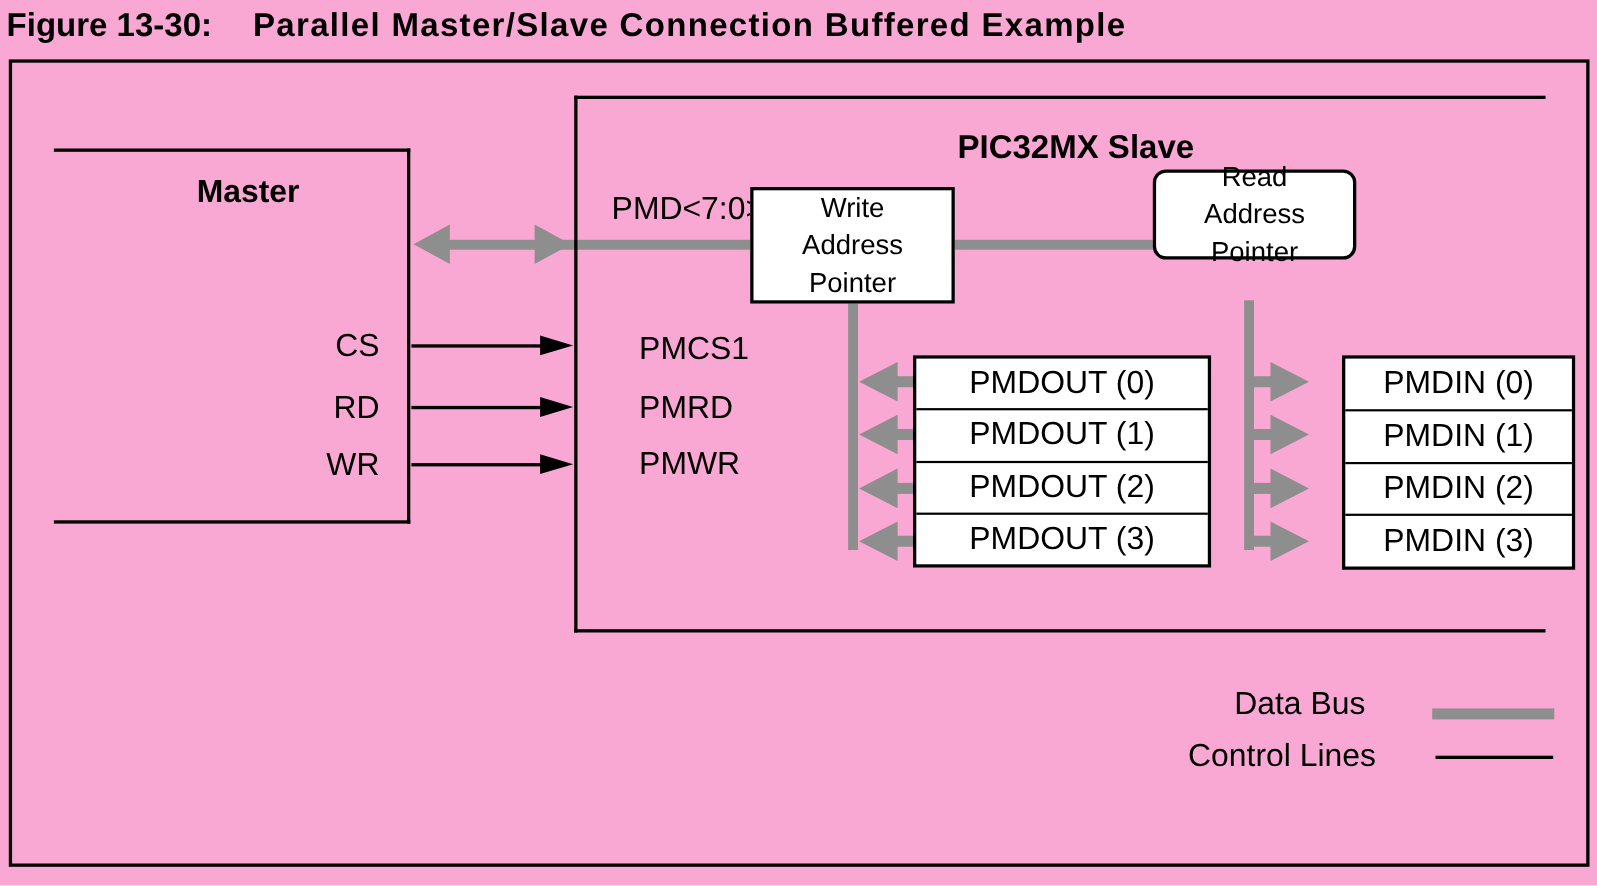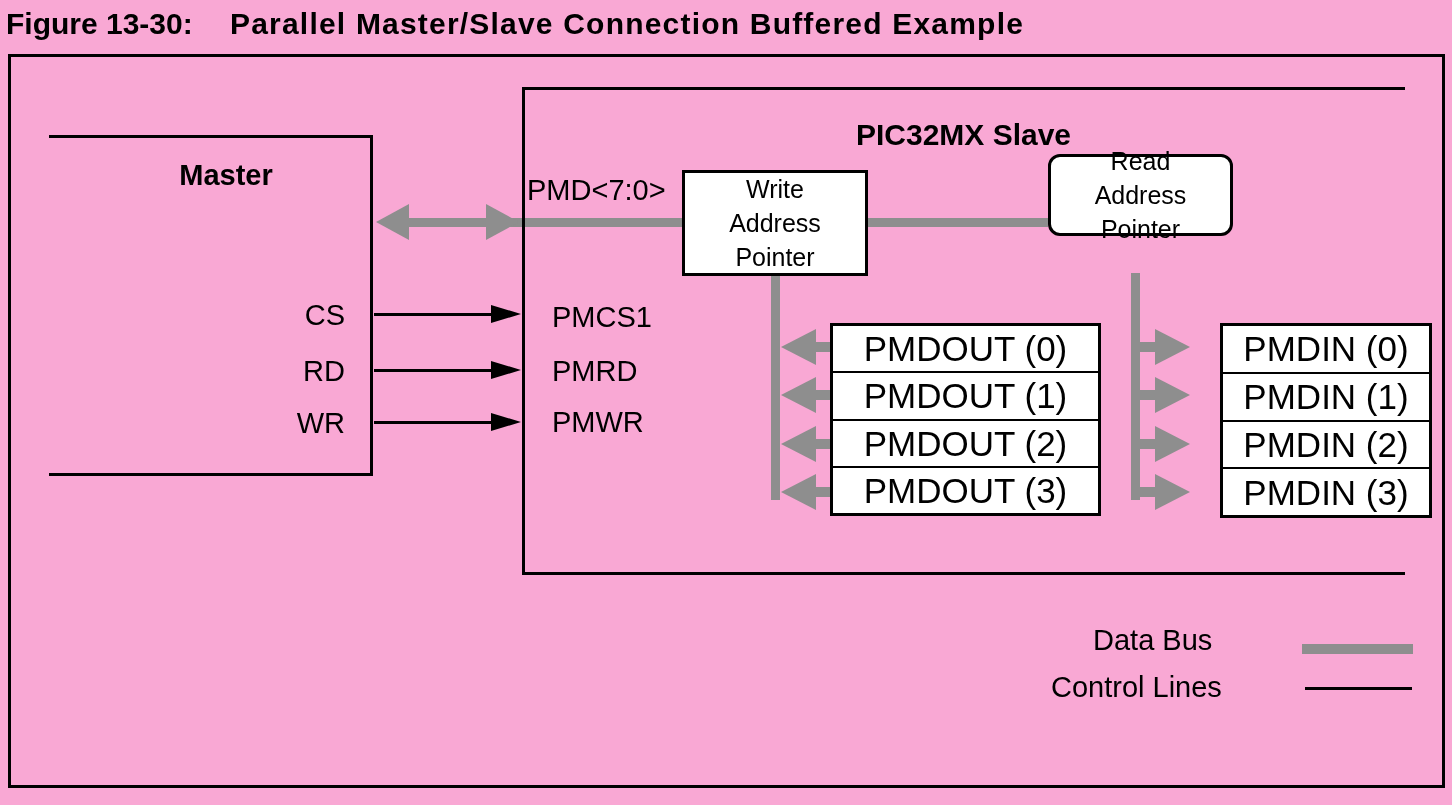--- a/index.html
+++ b/index.html
@@ -1,41 +1,41 @@
 <!DOCTYPE html>
 <html style="--bus-gray: #8e8e8e;"><head>
 <meta charset="utf-8">
 <style>
   * { margin:0; padding:0; box-sizing:border-box; }
   html,body { background:#ffffff; }
   body { font-family:"Liberation Sans","DejaVu Sans",sans-serif; color:#000; }
   .canvas { position:relative; width:1452px; height:805px; background:#f9a8d4; overflow:hidden; }
 
-  .t { position:absolute; font-size:29px; line-height:29px; white-space:nowrap; }
+  .t { position:absolute; font-size:29px; line-height:29px; white-space:nowrap;padding-left:29px; }
   .bold { font-weight:bold; }
   .center { text-align:center; }
   .right { text-align:right; }
 
   .fig-label { position:absolute; left:6px; top:8px; font-size:30px; line-height:32px; font-weight:bold; }
   .fig-title { position:absolute; left:230px; top:8px; font-size:30px; line-height:32px; font-weight:bold; letter-spacing:1.2px;text-align:center; }
 
   .outer-border { position:absolute; left:8px; top:54px; width:1437px; height:734px; border:3px solid #000; }
 
   .master-box { position:absolute; left:49px; top:135px; width:324px; height:341px;
                 border:3px solid #000; border-left:none; }
   .slave-box  { position:absolute; left:522px; top:87px; width:883px; height:488px;
                 border:3px solid #000; border-right:none; }
 
   .ptr-box { position:absolute; border:3px solid #000; background:#fff;
              display:flex; align-items:center; justify-content:center; }
   .ptr-box span { font-size:25px; line-height:34px; text-align:center; white-space:pre-line; }
 
   .stack { position:absolute; border:3px solid #000; background:#fff; display:flex; flex-direction:column; }
   .stack .row { flex:1; display:flex; align-items:center; justify-content:center;
-                font-size:35px; line-height:29px; }
+                font-size:29px; line-height:29px; }
   .stack .row.sep { border-top:2px solid #000; }
 
   
   .gbar { position:absolute; background:var(--bus-gray); }
   .ghead-l { position:absolute; width:0; height:0;
              border-top:18px solid transparent; border-bottom:18px solid transparent;
              border-right:33px solid var(--bus-gray); }
   .ghead-r { position:absolute; width:0; height:0;
              border-top:18px solid transparent; border-bottom:18px solid transparent;
              border-left:33px solid var(--bus-gray); }
@@ -83,21 +83,21 @@
   <div class="ghead-r" style="left:1155px; top:474px; border-left-width:35px;"></div>
 
   <div class="cline" style="left:374px; top:313px; width:126px;"></div>
   <div class="chead" style="left:491px; top:305px;"></div>
   <div class="cline" style="left:374px; top:369px; width:126px;"></div>
   <div class="chead" style="left:491px; top:361px;"></div>
   <div class="cline" style="left:374px; top:421px; width:126px;"></div>
   <div class="chead" style="left:491px; top:413px;"></div>
 
   <div class="master-box"></div>
-  <div class="t bold center" style="left:64px; top:161px; width:324px;">Master</div>
+  <div class="t bold center" style="left:49px; top:161px; width:324px;">Master</div>
   <div class="t right" style="left:145px; top:301px; width:200px;">CS</div>
   <div class="t right" style="left:145px; top:357px; width:200px;">RD</div>
   <div class="t right" style="left:145px; top:409px; width:200px;">WR</div>
 
   <div class="slave-box"></div>
   <div class="t bold center" style="left:522px; top:120px; width:883px; font-size:30px;">PIC32MX Slave</div>
   <div class="t" style="left:527px; top:176px;">PMD&lt;7:0&gt;</div>
   <div class="t" style="left:552px; top:303px;">PMCS1</div>
   <div class="t" style="left:552px; top:357px;">PMRD</div>
   <div class="t" style="left:552px; top:408px;">PMWR</div>

